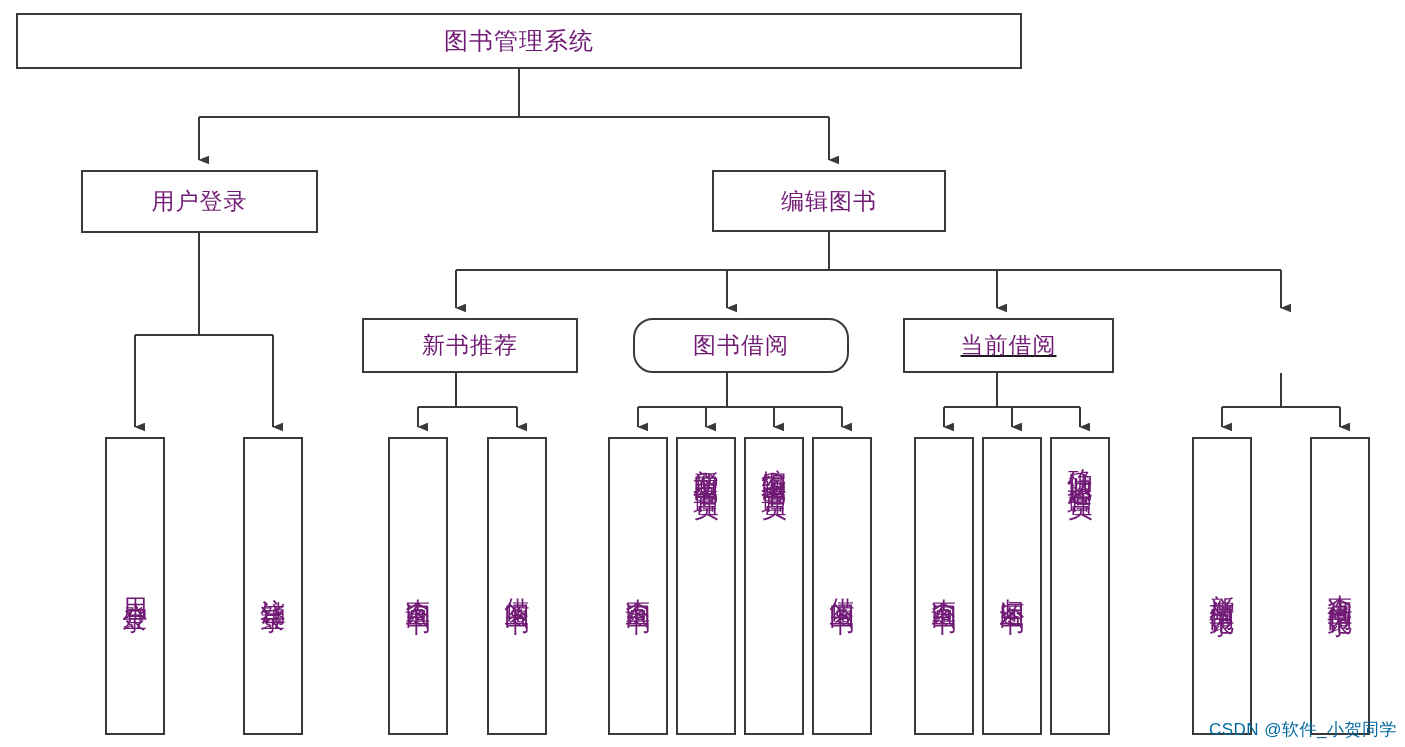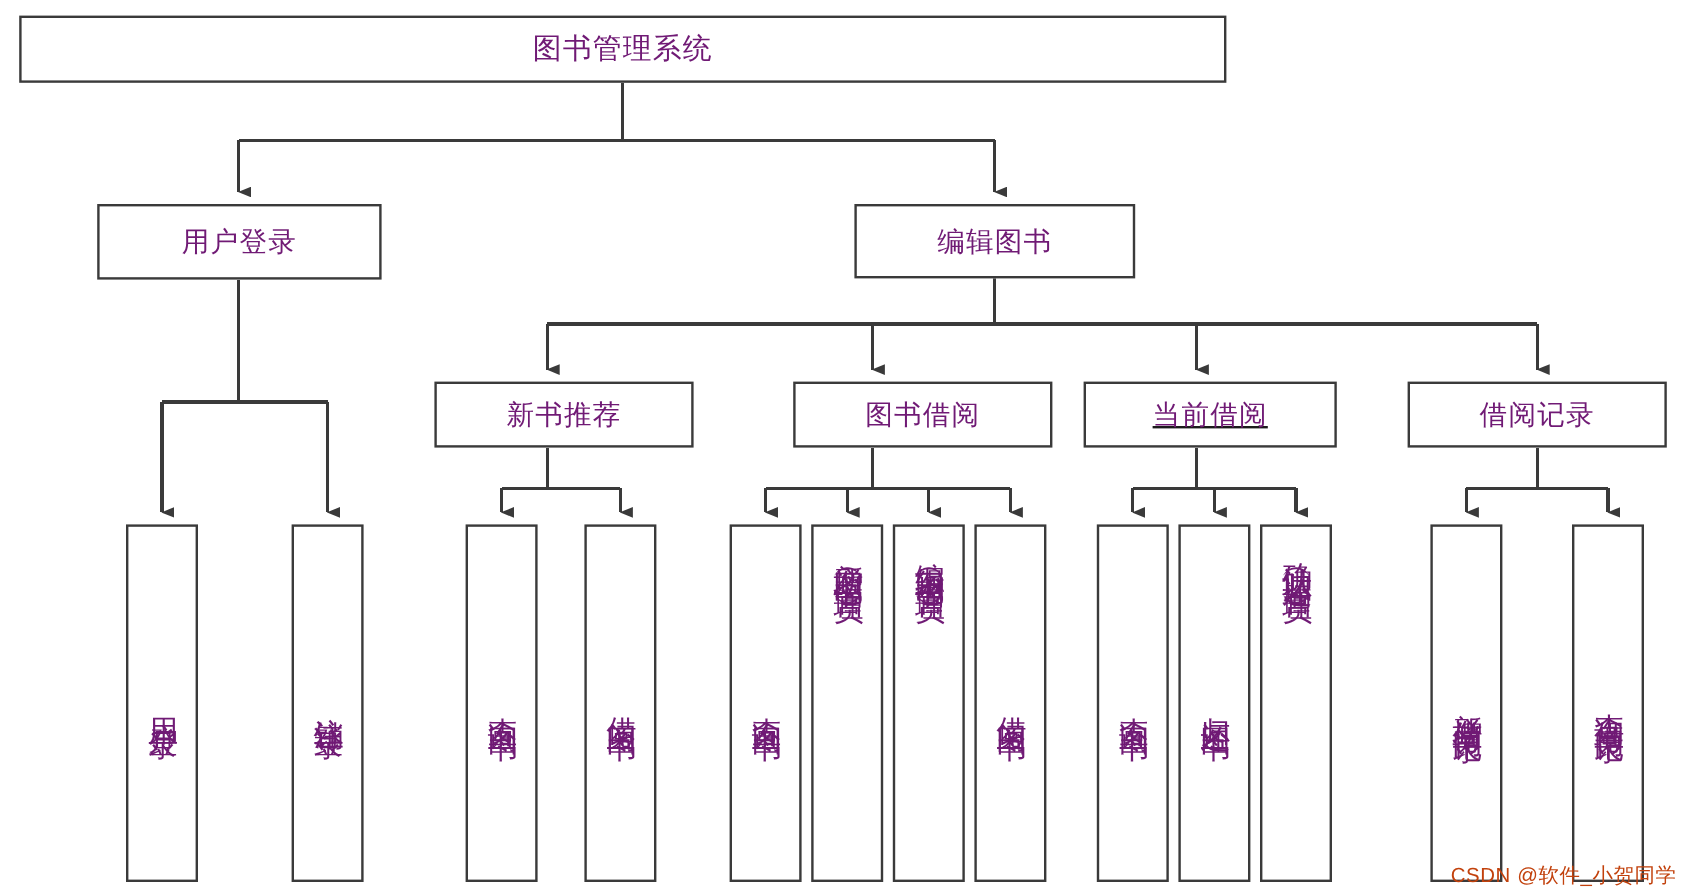--- a/index.html
+++ b/index.html
@@ -44,21 +44,21 @@
     display:block;
     margin:0 auto;
   }
   .node-box.leaf.center-text{align-items:center;padding-top:0;}
 
   .watermark{
     position:absolute;
     right:8px;
     bottom:6px;
     font-size:17px;
-    color:#c2410c;
+    color:#0369a1;
     letter-spacing:0.5px;
     white-space:nowrap;
     user-select:none;
   }
 </style>
 </head>
 <body>
 
 <div id="diagram-root">
 
@@ -120,28 +120,25 @@
   <div class="node-box" style="left:81px;top:170px;width:237px;height:63px;">
     <span class="node-label">用户登录</span>
   </div>
   <div class="node-box" style="left:712px;top:170px;width:234px;height:62px;">
     <span class="node-label">编辑图书</span>
   </div>
 
   <div class="node-box" style="left:362px;top:318px;width:216px;height:55px;">
     <span class="node-label">新书推荐</span>
   </div>
-  <div class="node-box" style="left:661px;top:318px;width:216px;height:55px;">
+  <div class="node-box" style="left:633px;top:318px;width:216px;height:55px;border-radius:20px;">
     <span class="node-label">图书借阅</span>
   </div>
   <div class="node-box" style="left:903px;top:318px;width:211px;height:55px;text-decoration:underline;">
     <span class="node-label">当前借阅</span>
-  </div>
-  <div class="node-box" style="left:1173px;top:318px;width:216px;height:55px;">
-    <span class="node-label">借阅记录</span>
   </div>
 
   <div class="node-box leaf center-text" style="left:105px;top:437px;width:60px;height:298px;">
     <span class="node-label">用户登录</span>
   </div>
   <div class="node-box leaf center-text" style="left:243px;top:437px;width:60px;height:298px;">
     <span class="node-label">注销登录</span>
   </div>
 
   <div class="node-box leaf center-text" style="left:388px;top:437px;width:60px;height:298px;">

